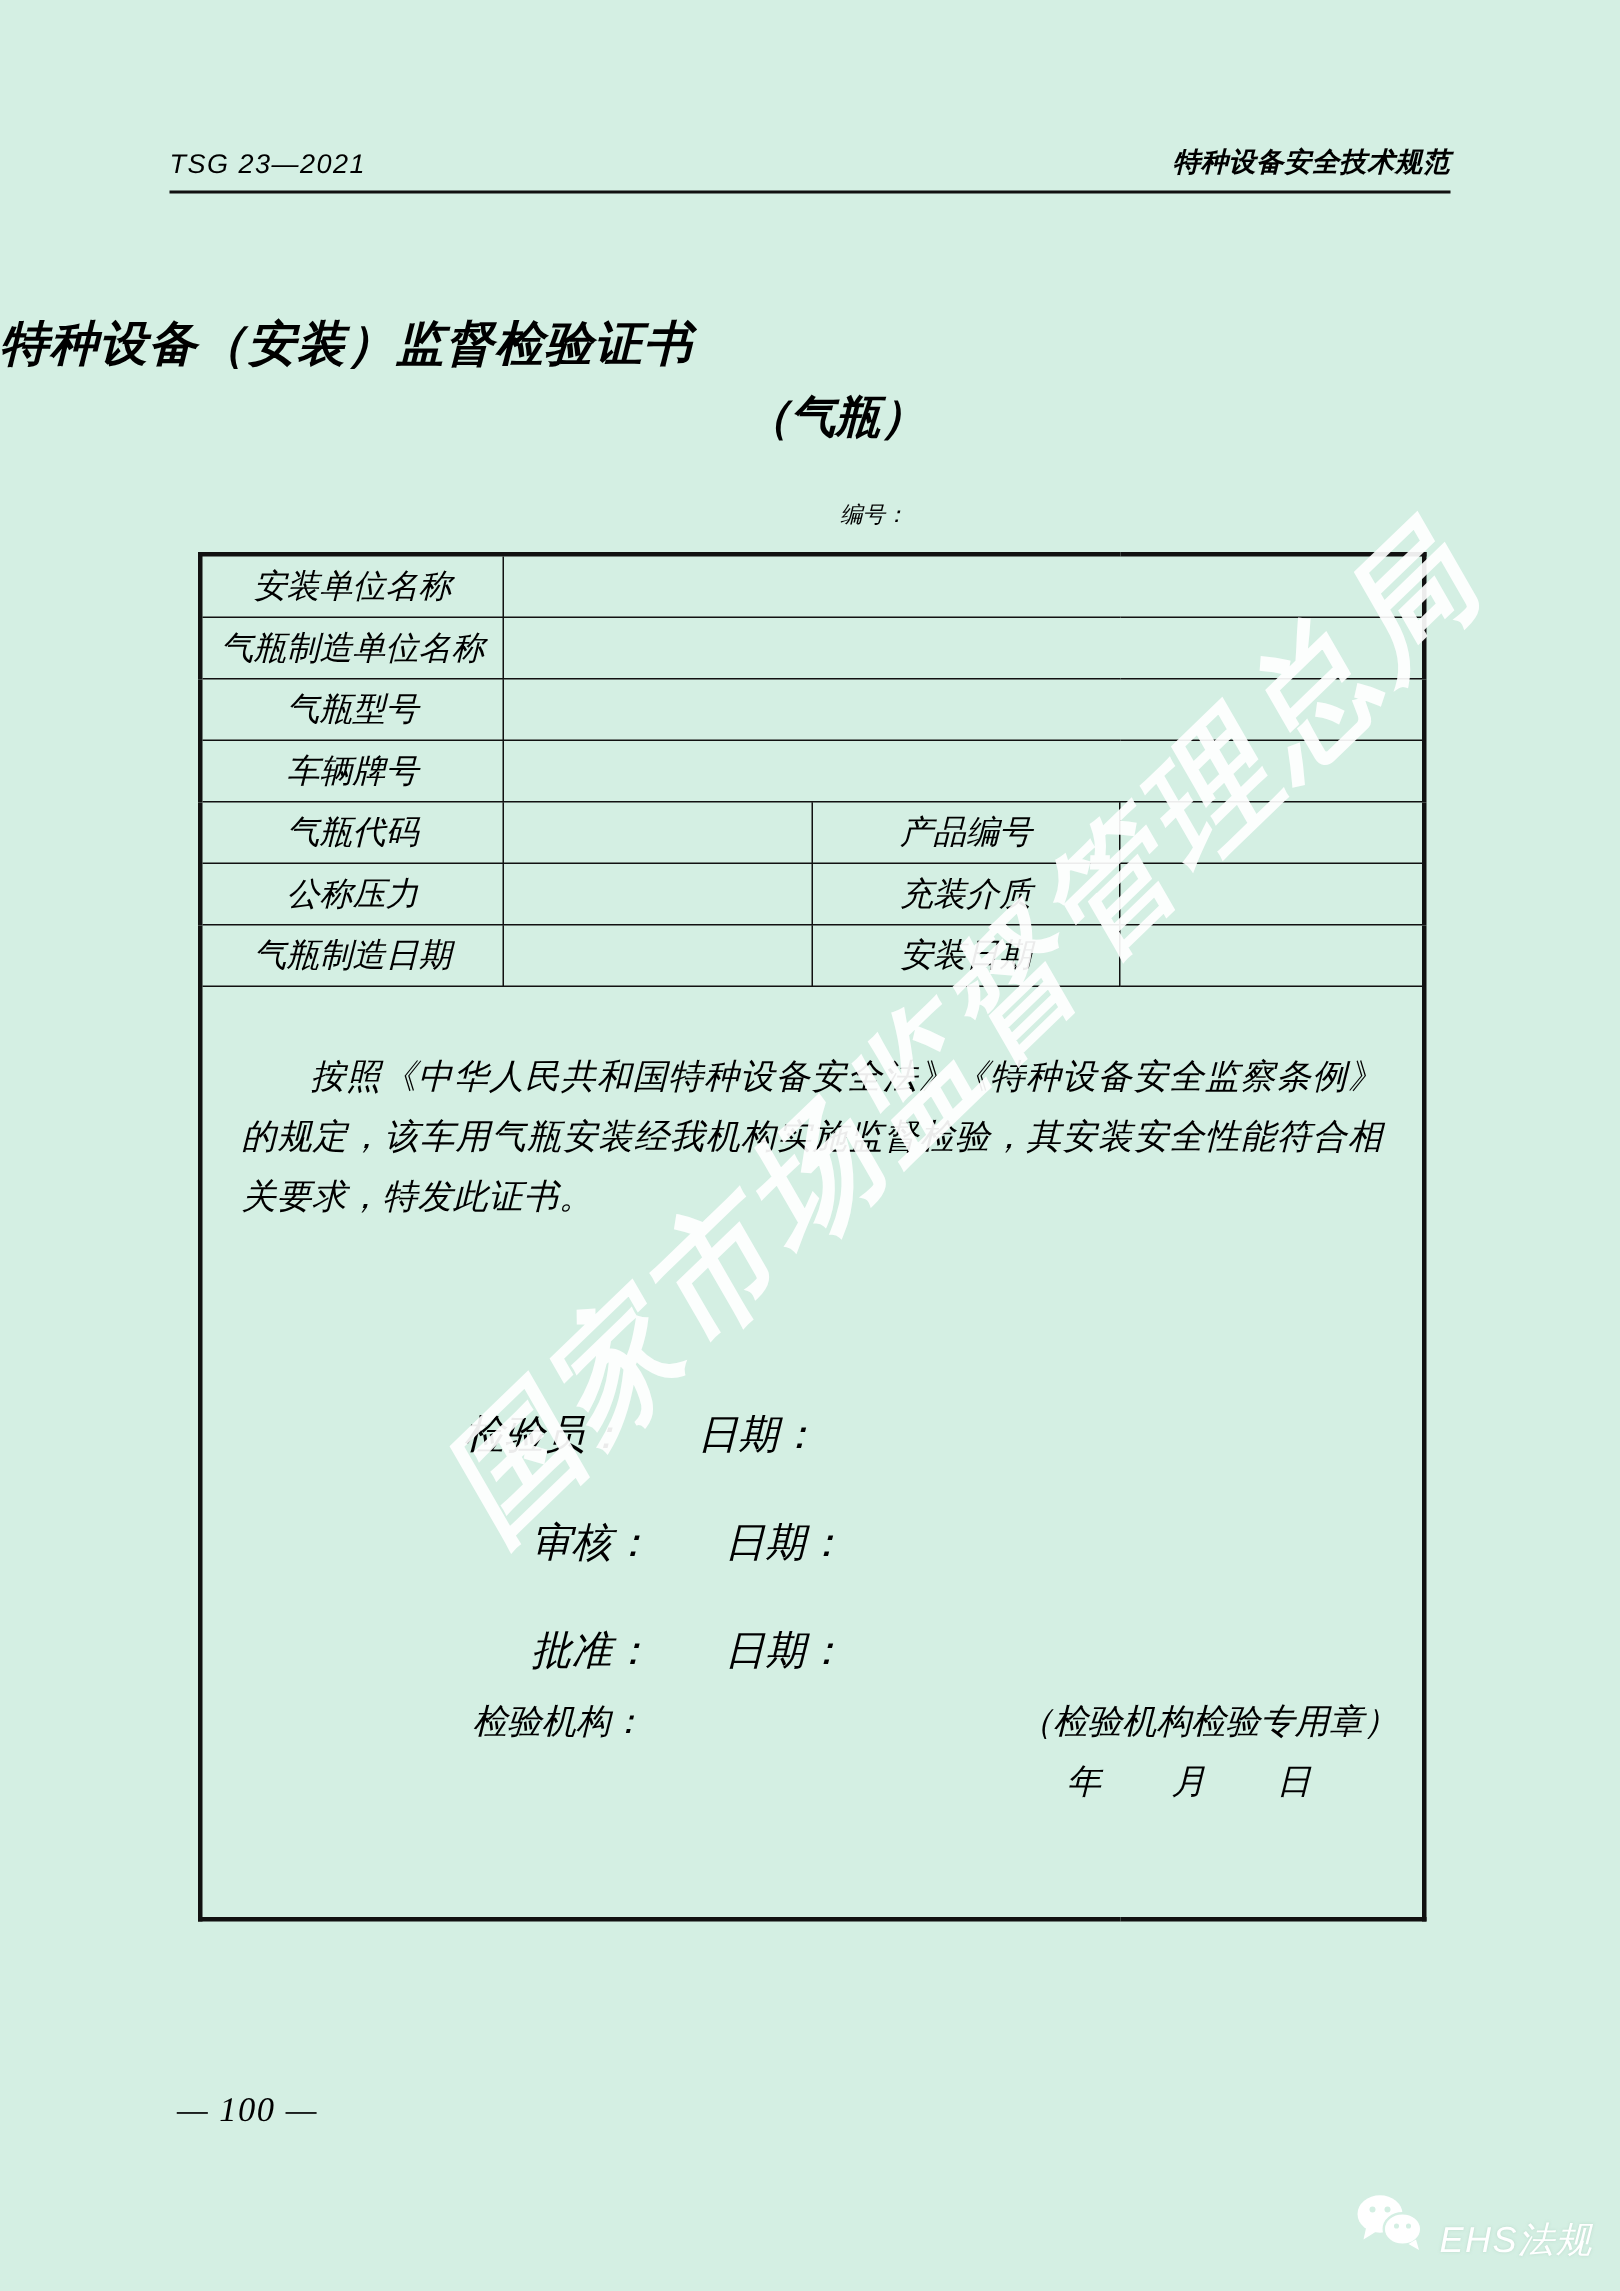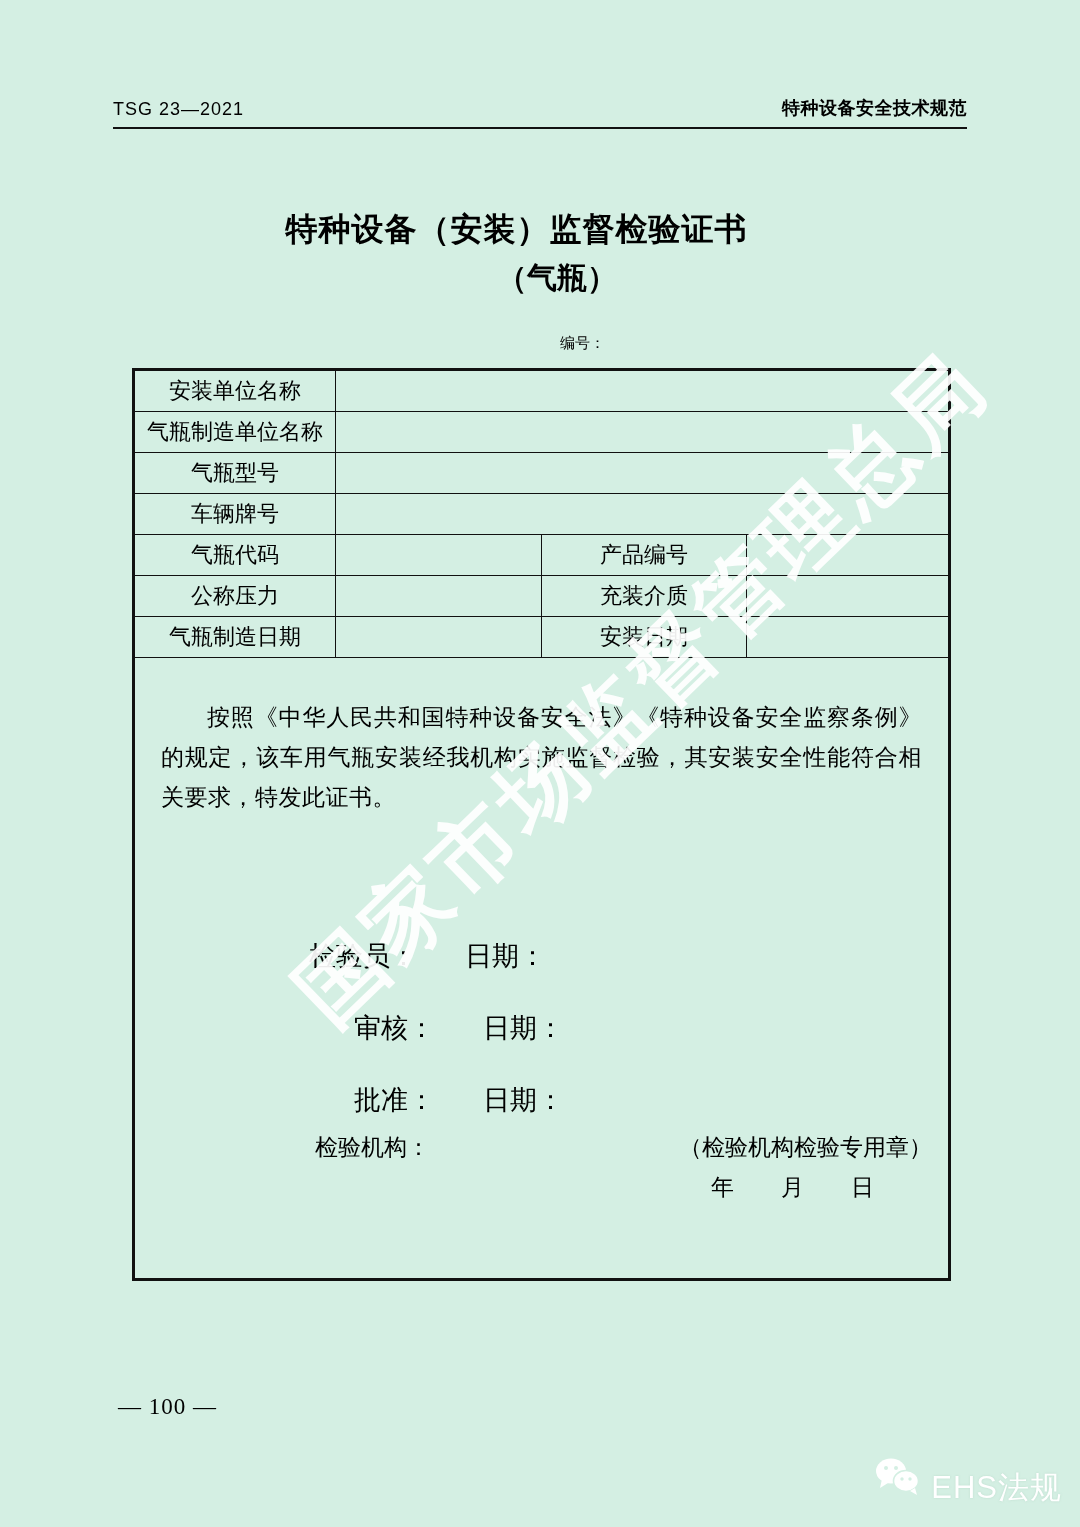--- a/index.html
+++ b/index.html
@@ -12,20 +12,21 @@
     background: #d4efe3;
     font-family: "Liberation Serif", "DejaVu Serif", serif;
     color: #000;
     position: relative;
     overflow: hidden;
   }
 
   .page {
     position: absolute;
     inset: 0;
+    font-style: italic;
   }
 
   
   .runhead {
     position: absolute;
     left: 113px;
     top: 96px;
     width: 854px;
     display: flex;
     justify-content: space-between;
@@ -52,26 +53,24 @@
     height: 2px;
     background: #111;
   }
 
   
   .doc-title {
     position: absolute;
     left: 0;
     top: 208px;
     width: 977px;
-    text-align: center;
     font-size: 32px;
     font-weight: bold;
     letter-spacing: 1px;
     font-family: "Liberation Sans", "DejaVu Sans", sans-serif;
-    padding-left: 28px;
   }
   .doc-subtitle {
     position: absolute;
     left: 17px;
     top: 258px;
     width: 1080px;
     text-align: center;
     font-size: 30px;
     font-weight: bold;
     font-family: "Liberation Sans", "DejaVu Sans", sans-serif;
@@ -224,21 +223,21 @@
   .wechat-badge {
     position: absolute;
     right: 18px;
     bottom: 18px;
     display: flex;
     align-items: center;
     gap: 10px;
   }
   .wechat-badge .wx-text {
     color: #ffffff;
-    font-size: 31px;
+    font-size: 24px;
     font-family: "Liberation Sans", "DejaVu Sans", sans-serif;
     letter-spacing: 1px;
     text-shadow: 0 0 2px rgba(160,200,180,0.5);
     margin-top: 20px;
   }
 </style>
 </head>
 <body>
 
 <div class="page">

